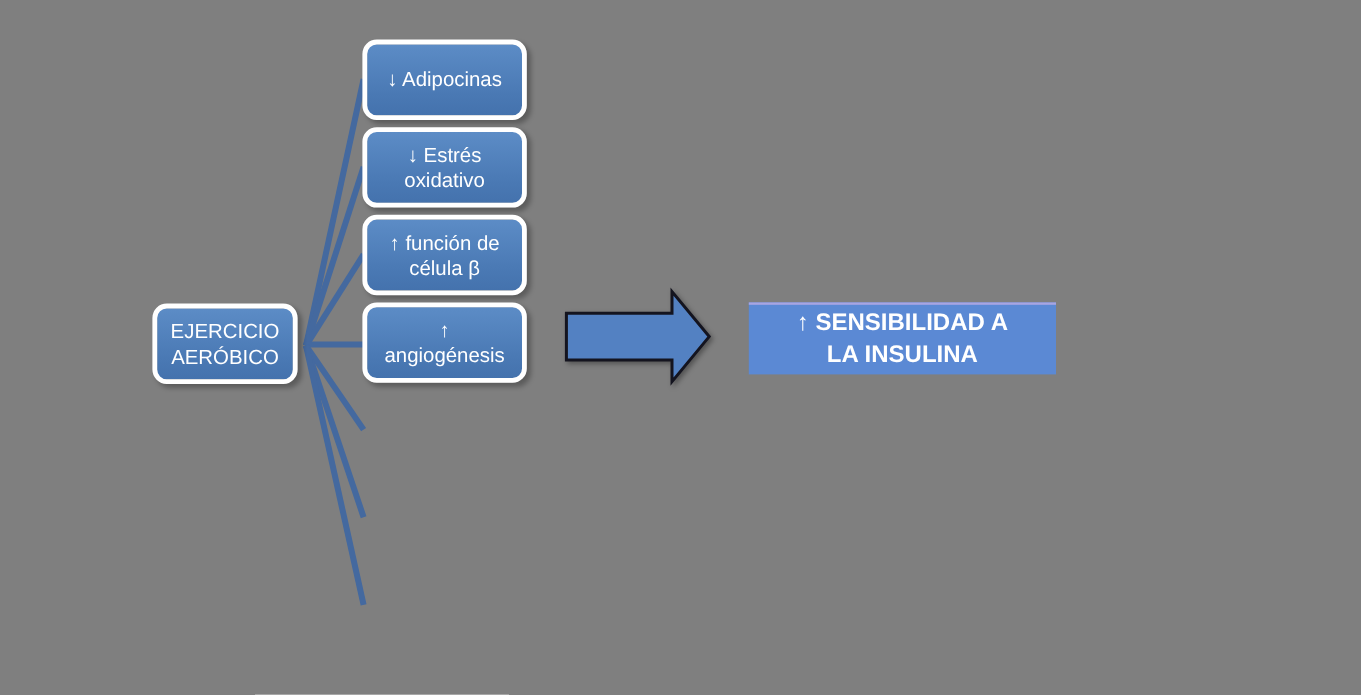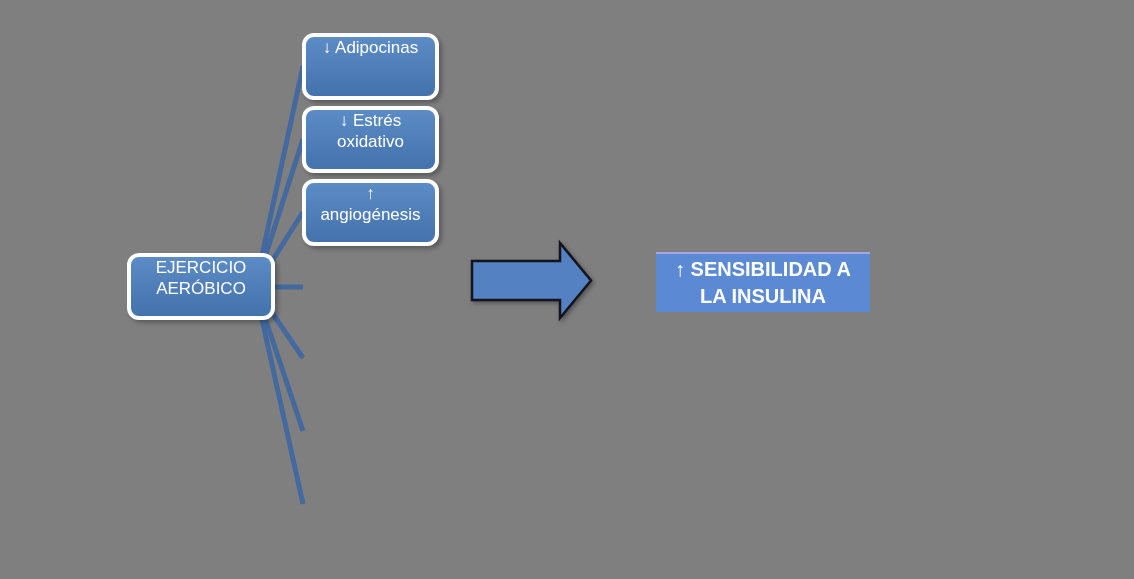--- a/index.html
+++ b/index.html
@@ -21,50 +21,50 @@
   }
 
   .node {
     box-sizing: border-box;
     background: linear-gradient(180deg, #5c8cc6 0%, #4a79b4 70%, #4472ad 100%);
     border: 4px solid #ffffff;
     border-radius: 12px;
     box-shadow: 3px 3px 4px rgba(0,0,0,0.28);
     color: #ffffff;
     display: flex;
-    align-items: flex-start;
+    align-items: center;
     justify-content: center;
     text-align: center;
     font-size: 17px;
     line-height: 21px;
   }
 
   .node .label { white-space: pre-line; }
 
   .source-node {
     position: absolute;
     left: 127px; top: 253px;
-    width: 148px; height: 67px;
+    width: 121px; height: 67px;
   }
 
   .factor-col {
     position: absolute;
     left: 302px; top: 33px;
     width: 137px;
     display: flex;
     flex-direction: column;
     gap: 6px;
   }
   .factor-col .node { width: 137px; height: 67px; }
 
   .result-node {
     position: absolute;
-    left: 656px; top: 252px;
+    left: 624px; top: 252px;
     box-sizing: border-box;
-    width: 214px; height: 60px;
+    width: 256px; height: 60px;
     background: #5b89d4;
     border-top: 2px solid #a7a5e2;
     color: #ffffff;
     font-weight: bold;
     font-size: 20px;
     line-height: 27px;
     display: flex;
     align-items: center;
     justify-content: center;
     text-align: center;
@@ -98,20 +98,24 @@
 
   <div class="factor-col">
     <div class="node">
       <span class="label">↓ Adipocinas</span>
     </div>
     <div class="node">
       <span class="label">↓ Estrés
 oxidativo</span>
     </div>
     <div class="node">
+      <span class="label">↑ función de
+célula β</span>
+    </div>
+    <div class="node">
       <span class="label">↑
 angiogénesis</span>
     </div>
   </div>
 
   <div class="result-node">
     <span class="label">↑ SENSIBILIDAD A
 LA INSULINA</span>
   </div>
 

